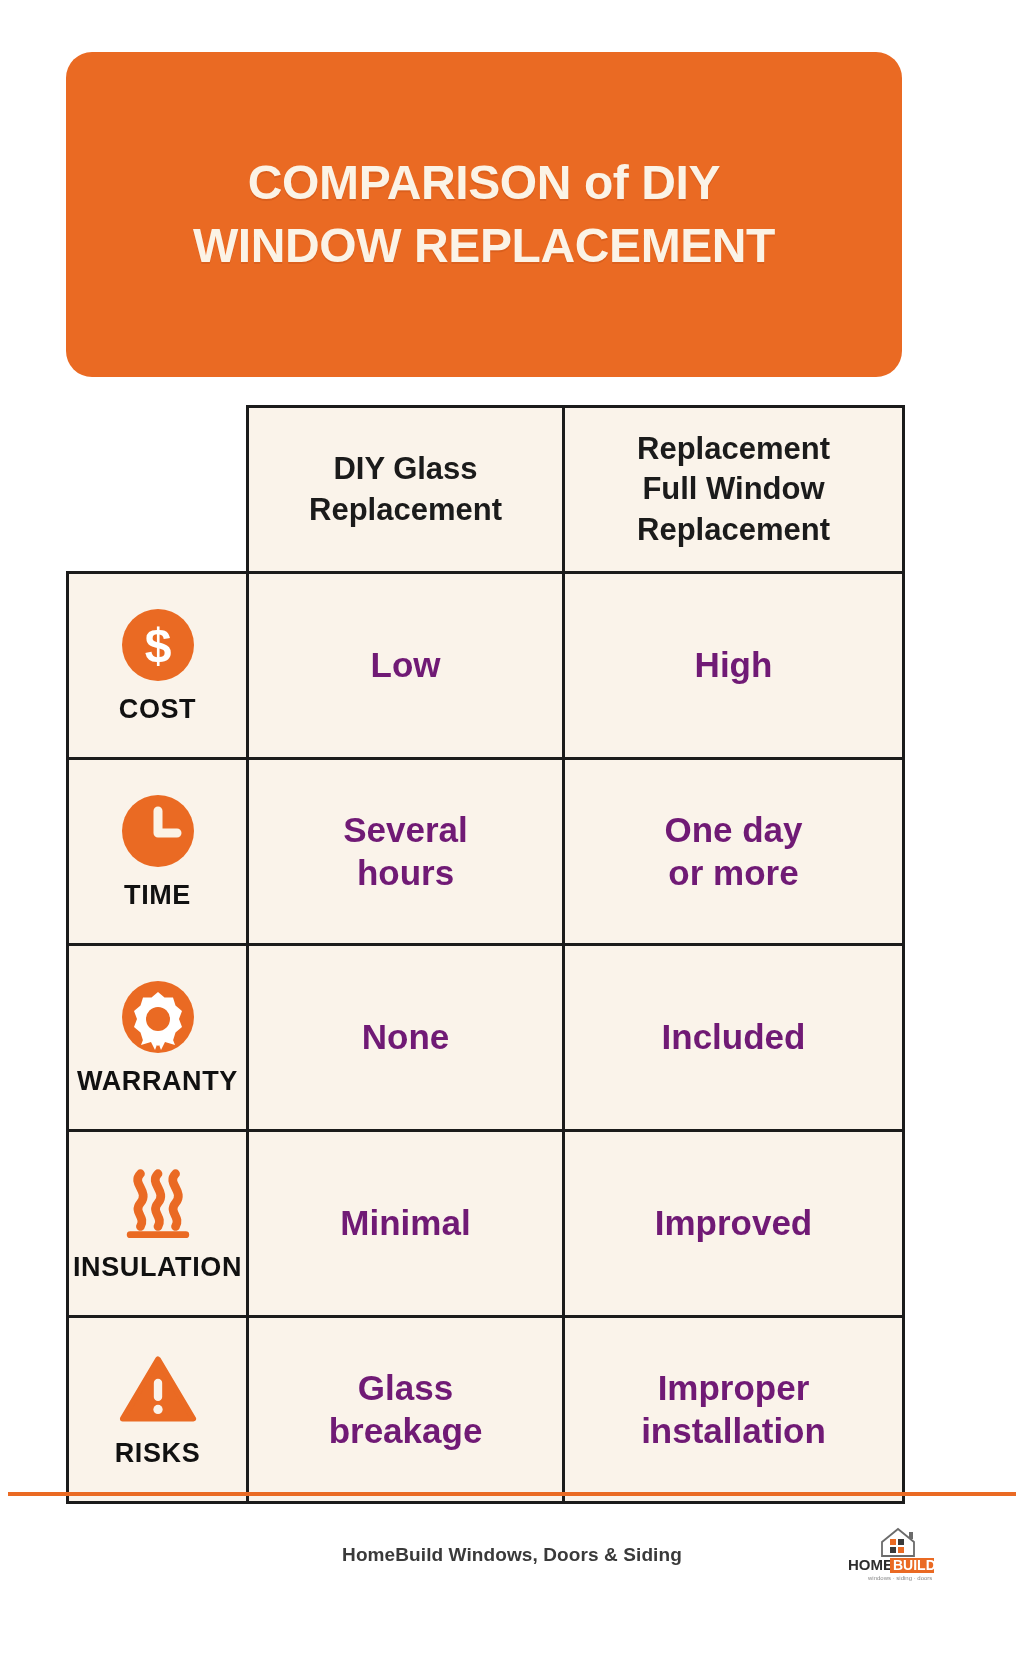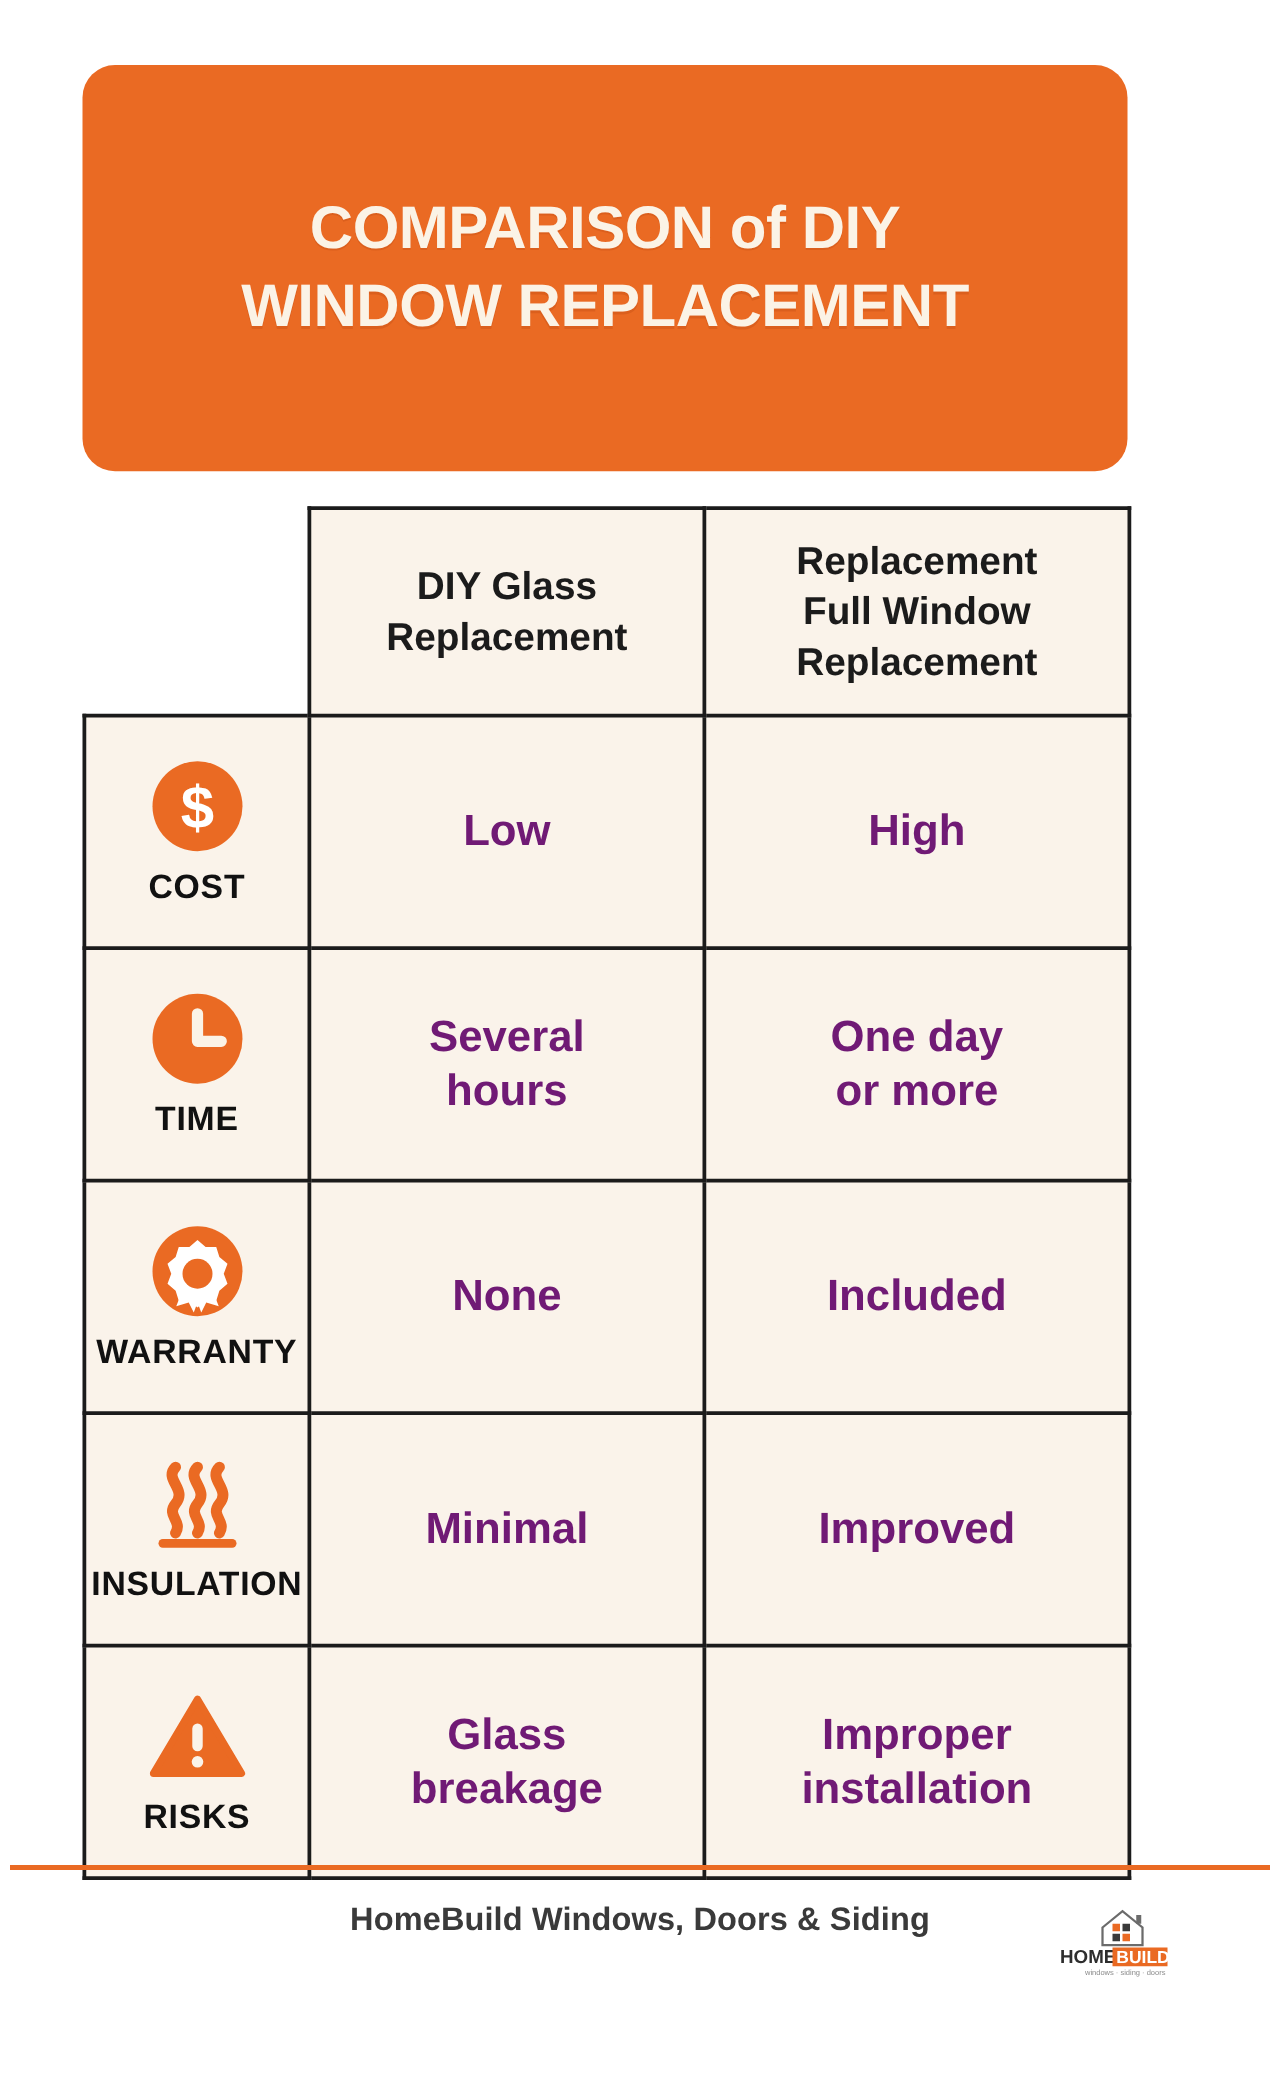--- a/index.html
+++ b/index.html
@@ -129,24 +129,25 @@
     width: 1024px;
     height: 130px;
   }
   .footer-center {
     position: absolute;
     left: 0; top: 12px;
     width: 1024px;
     text-align: center;
   }
   .footer-name {
-    font-size: 26px;
+    font-size: 19px;
     font-weight: 700;
     color: #3a3a3a;
     letter-spacing: 0.1px;
+    margin-top: 24px;
   }
   .footer-url {
     margin-top: 12px;
     font-size: 20px;
     font-weight: 400;
     color: #8a8a8a;
   }
   .logo {
     position: absolute;
     left: 844px;

